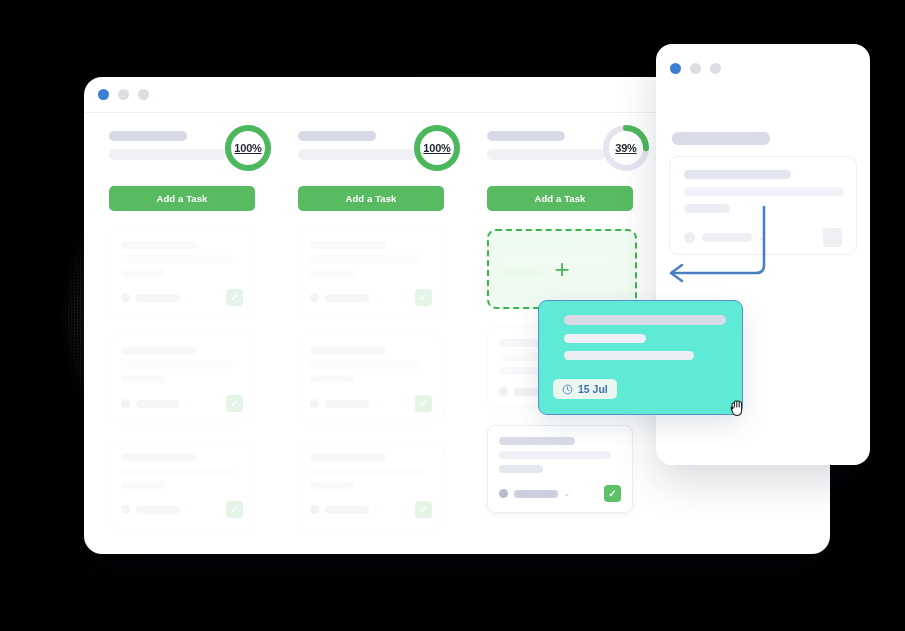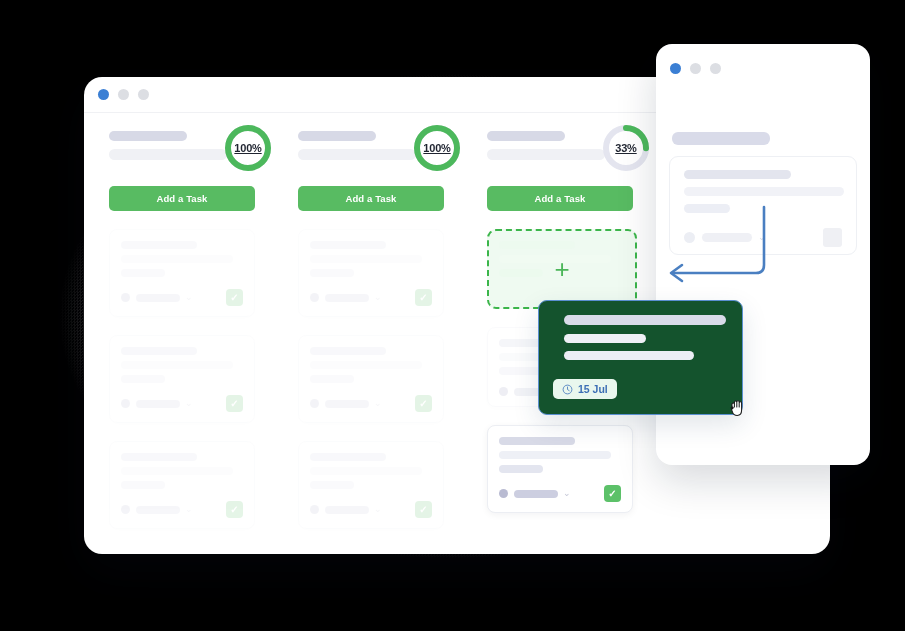--- a/index.html
+++ b/index.html
@@ -119,21 +119,21 @@
   .p-pill{width:50px;height:9px;border-radius:5px;background:#eff0f5;margin-left:7px;}
   .p-chev{margin-left:6px;color:#d7d9e2;font-size:9px;line-height:1;}
   .p-sq{margin-left:auto;width:19px;height:19px;border-radius:3px;background:#eff0f4;}
 
   
   .arrow{position:absolute;left:655px;top:205px;width:130px;height:80px;pointer-events:none;}
 
   
   .drag-card{
     position:absolute;left:538px;top:300px;width:205px;height:115px;box-sizing:border-box;
-    background:#14532d;border:1.3px solid #5a8fd0;border-radius:9px;
+    background:#5eead4;border:1.3px solid #5a8fd0;border-radius:9px;
     padding:14px 25px;
     box-shadow:0 10px 26px rgba(30,58,95,.13);
   }
   .d-l1{width:162px;height:10px;border-radius:6px;background:#d9dbe9;}
   .d-l2{width:82px;height:9px;border-radius:6px;background:#eff0f6;margin-top:9px;}
   .d-l3{width:130px;height:9px;border-radius:6px;background:#eceef5;margin-top:8px;}
   .datebadge{
     position:absolute;left:14px;bottom:15px;height:20px;
     display:inline-flex;align-items:center;gap:5px;
     padding:0 9px;border-radius:5px;background:#e9f7ee;color:#3c6fb5;
@@ -265,21 +265,21 @@
 
       <div class="col c3">
         <div class="colhead">
           <div class="skbar hbar1"></div>
           <div class="skbar hbar2"></div>
           <div class="ring">
             <svg width="52" height="52" viewBox="0 0 52 52">
               <circle cx="26" cy="26" r="20" fill="none" stroke="#e4e5ef" stroke-width="6"></circle>
               <circle cx="26" cy="26" r="20" fill="none" stroke="#4cb85c" stroke-width="6" stroke-linecap="round" stroke-dasharray="31.4 94.2" stroke-dashoffset="0" transform="rotate(-90 26 26)"></circle>
             </svg>
-            <div class="pct">33%</div>
+            <div class="pct">39%</div>
           </div>
         </div>
         <button class="addbtn">Add a Task</button>
 
         <div class="dropzone">
           <div class="dz-ghost">
             <div class="l1"></div>
             <div class="l2"></div>
             <div class="l3"></div>
           </div>

